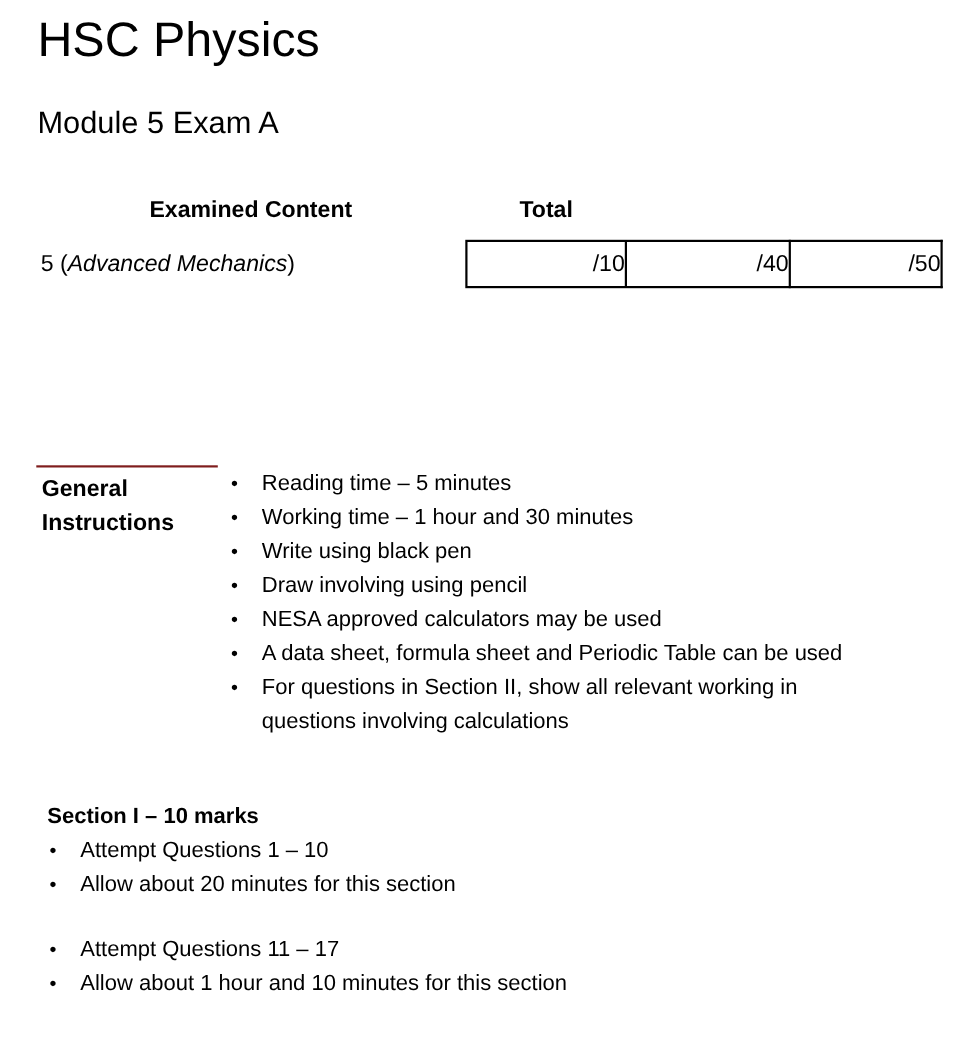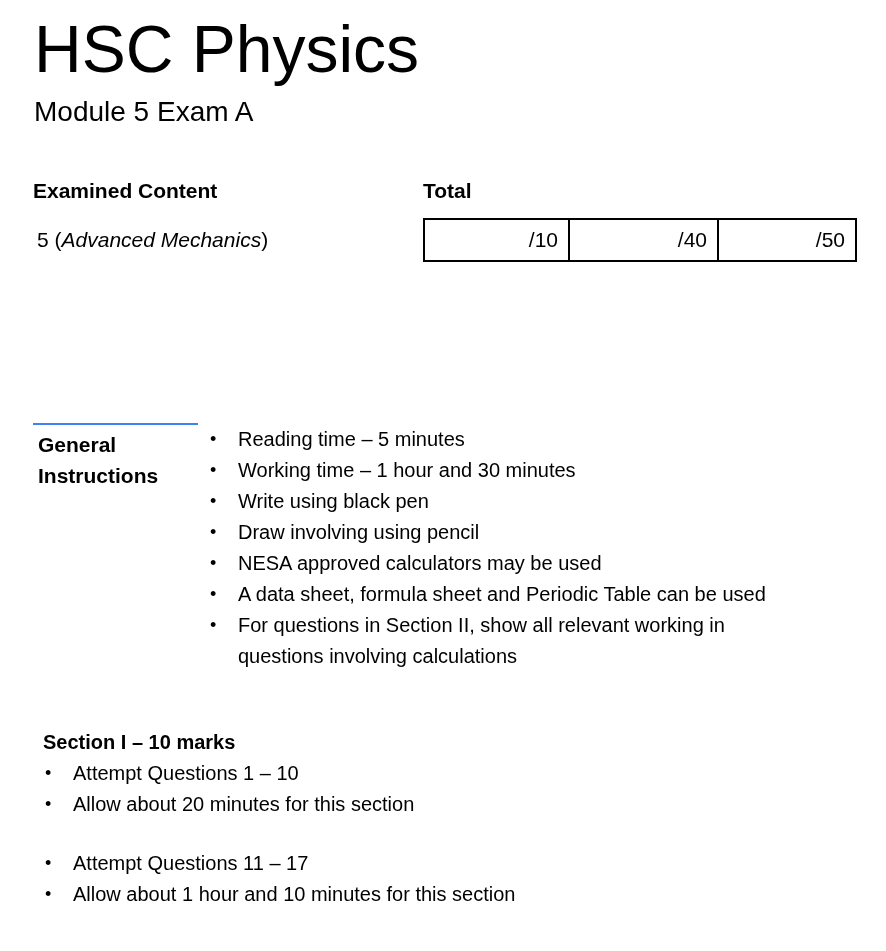--- a/index.html
+++ b/index.html
@@ -12,21 +12,21 @@
     color: #000000;
     font-family: "Liberation Sans", sans-serif;
     overflow: hidden;
   }
 
   
   .title {
     position: absolute;
     left: 34px;
     top: 12px;
-    font-size: 66px;
+    font-size: 44px;
     line-height: 1.15;
     font-weight: 400;
   }
   .subtitle {
     position: absolute;
     left: 34px;
     top: 96px;
     font-size: 28px;
     line-height: 1.15;
     font-weight: 400;
@@ -39,55 +39,55 @@
     top: 176px;
     width: 824px;
   }
   .mt-headers, .mt-body {
     display: grid;
     grid-template-columns: 390px 147px 149px 138px;
   }
   .mt-h {
     font-size: 21px;
     font-weight: 700;
+    text-align: center;
     line-height: 30px;
     height: 30px;
   }
   .mt-body { margin-top: 12px; }
   .mt-label {
     font-size: 21px;
     display: flex;
     align-items: center;
     padding-left: 4px;
     white-space: pre;
   }
   .mt-label .it { font-style: italic; }
   .mt-cell {
     border: 2px solid #000000;
     height: 44px;
     display: flex;
     align-items: center;
     justify-content: flex-end;
-    padding-right: 10px;
     font-size: 21px;
   }
   .mt-cell + .mt-cell { border-left: none; }
 
   
   .block {
     position: absolute;
     left: 33px;
     display: flex;
   }
   .block-instructions { top: 423px; }
   .block-totals { top: 726px; }
   .side-label {
     width: 165px;
     flex: 0 0 165px;
-    border-top: 2px solid #3b82f6;
+    border-top: 2px solid #7f1d1d;
     padding-top: 4px;
     padding-left: 5px;
     font-size: 21px;
     font-weight: 700;
     line-height: 31px;
   }
   .right-col {
     margin-left: 10px;
     width: 610px;
     padding-top: 1px;

